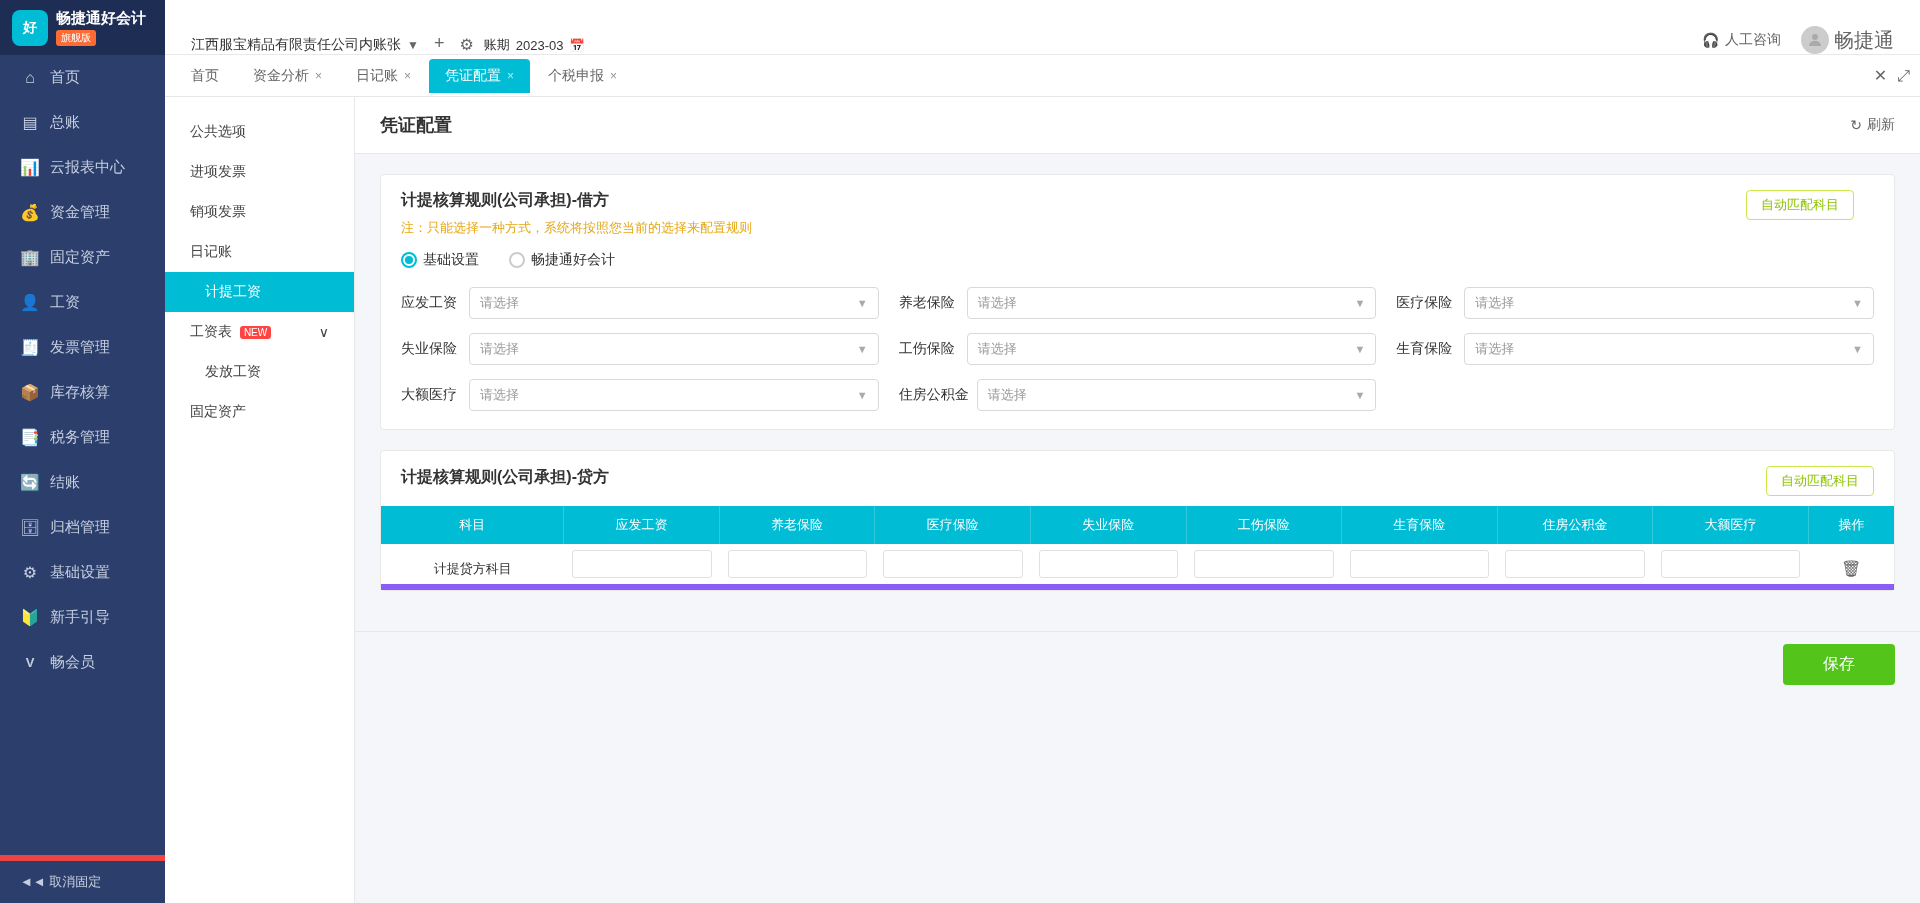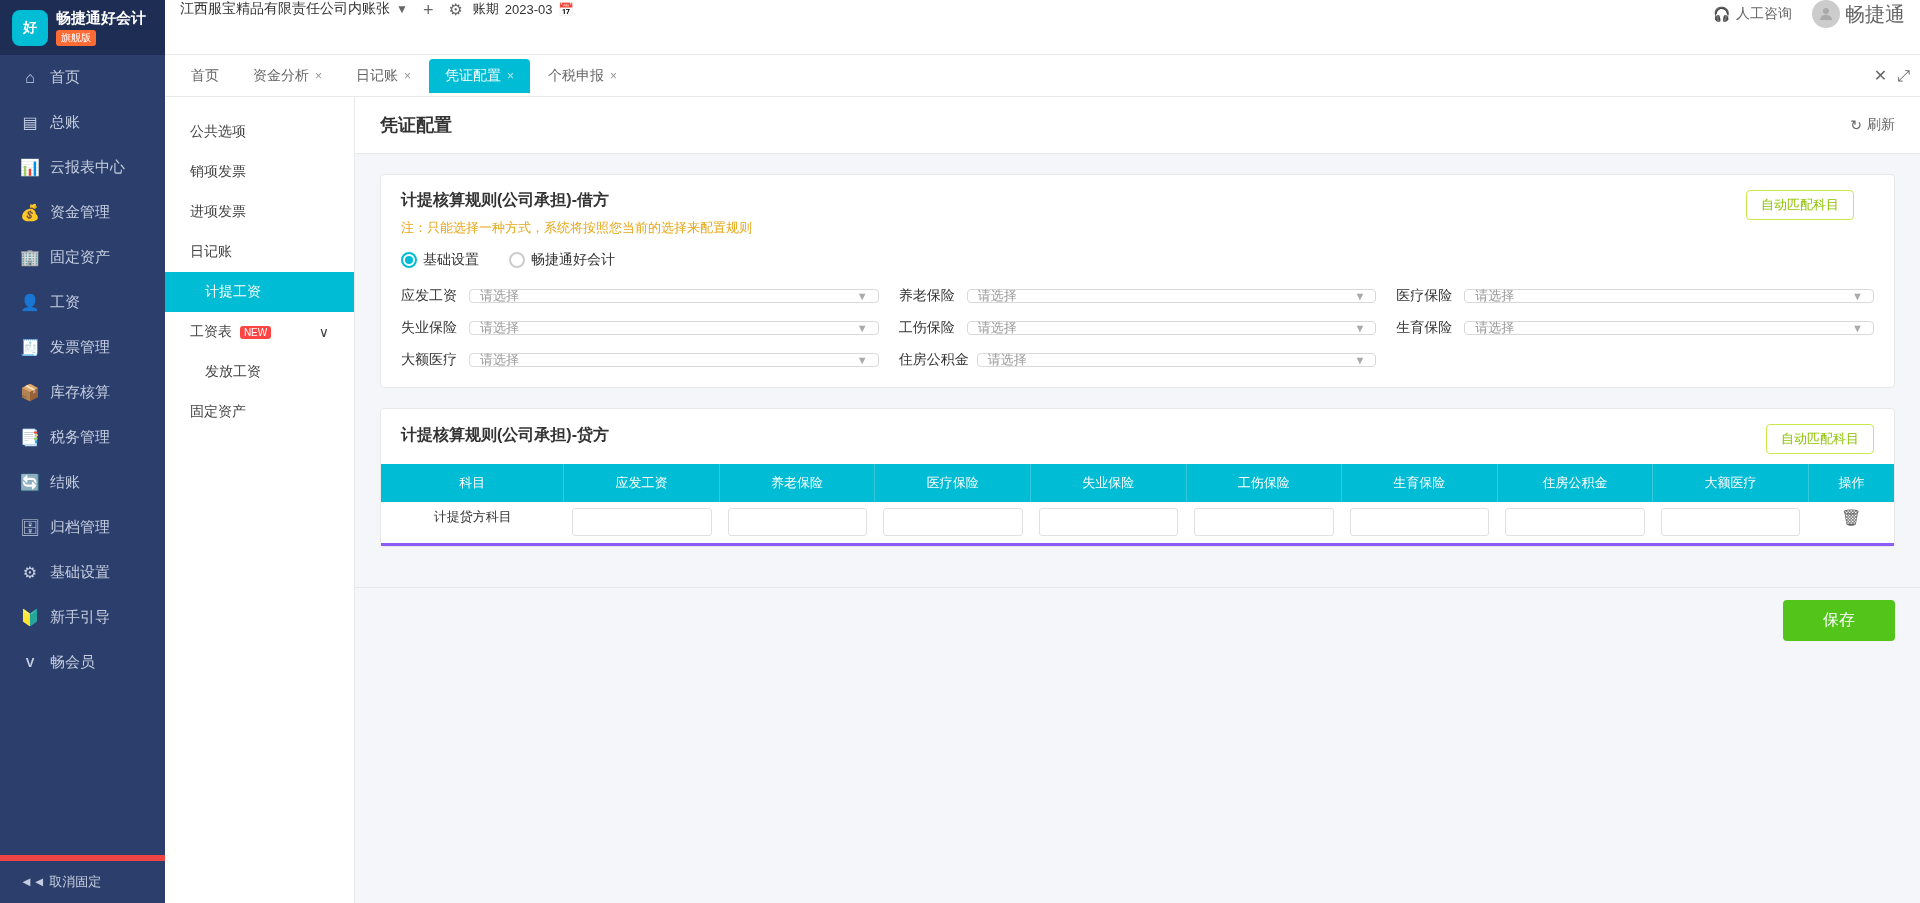--- a/index.html
+++ b/index.html
@@ -65,22 +65,22 @@
       flex-direction: column;
       height: 903px;
       overflow: hidden;
     }
 
     
     .topbar {
       height: 55px;
       background: white;
       display: flex;
-      align-items: flex-start;
-      padding: 0 15px;
+      align-items: flex-end;
+      padding: 0 26px;
       border-bottom: 1px solid #e8e8e8;
       gap: 10px;
     }
     .topbar-company {
       font-size: 14px;
       color: #333;
       display: flex;
       align-items: center;
       gap: 6px;
     }
@@ -223,21 +223,21 @@
     .form-grid {
       display: grid;
       grid-template-columns: repeat(3, 1fr);
       gap: 14px 20px;
       padding: 0 20px 18px;
     }
     .form-item { display: flex; align-items: center; gap: 8px; }
     .form-label { font-size: 14px; color: #333; white-space: nowrap; min-width: 60px; }
     .form-select {
       flex: 1;
-      height: 14px;
+      height: 32px;
       border: 1px solid #d9d9d9;
       border-radius: 4px;
       padding: 0 10px;
       font-size: 13px;
       color: #999;
       display: flex;
       align-items: center;
       justify-content: space-between;
       cursor: pointer;
       background: white;
@@ -276,22 +276,22 @@
     .col-medical { flex: 1; }
     .col-unemploy { flex: 1; }
     .col-injury { flex: 1; }
     .col-birth { flex: 1; }
     .col-housing { flex: 1; }
     .col-bigmed { flex: 1; }
     .col-ops { flex: 0.5; }
 
     .table-body-row {
       display: flex;
-      align-items: flex-start;
-      border-bottom: 3px solid #8b5cf6;
+      align-items: flex-end;
+      border-bottom: 6px solid #8b5cf6;
       min-height: 44px;
     }
     .table-body-cell {
       padding: 6px 8px;
       text-align: center;
       font-size: 13px;
       color: #333;
       display: flex;
       align-items: center;
       justify-content: center;
@@ -464,24 +464,24 @@
     </div>
   </div>
 
   <div class="content-area">
 
     <div class="left-menu">
       <div class="left-menu-item">
         <span>公共选项</span>
       </div>
       <div class="left-menu-item">
+        <span>进项发票</span>
+      </div>
+      <div class="left-menu-item">
         <span>销项发票</span>
-      </div>
-      <div class="left-menu-item">
-        <span>进项发票</span>
       </div>
       <div class="left-menu-item">
         <span>日记账</span>
       </div>
       <div class="left-menu-item sub active">
         <span>计提工资</span>
       </div>
       <div class="left-menu-item" style="display:flex;align-items:center;justify-content:space-between;">
         <span>
           <span>工资表</span>

